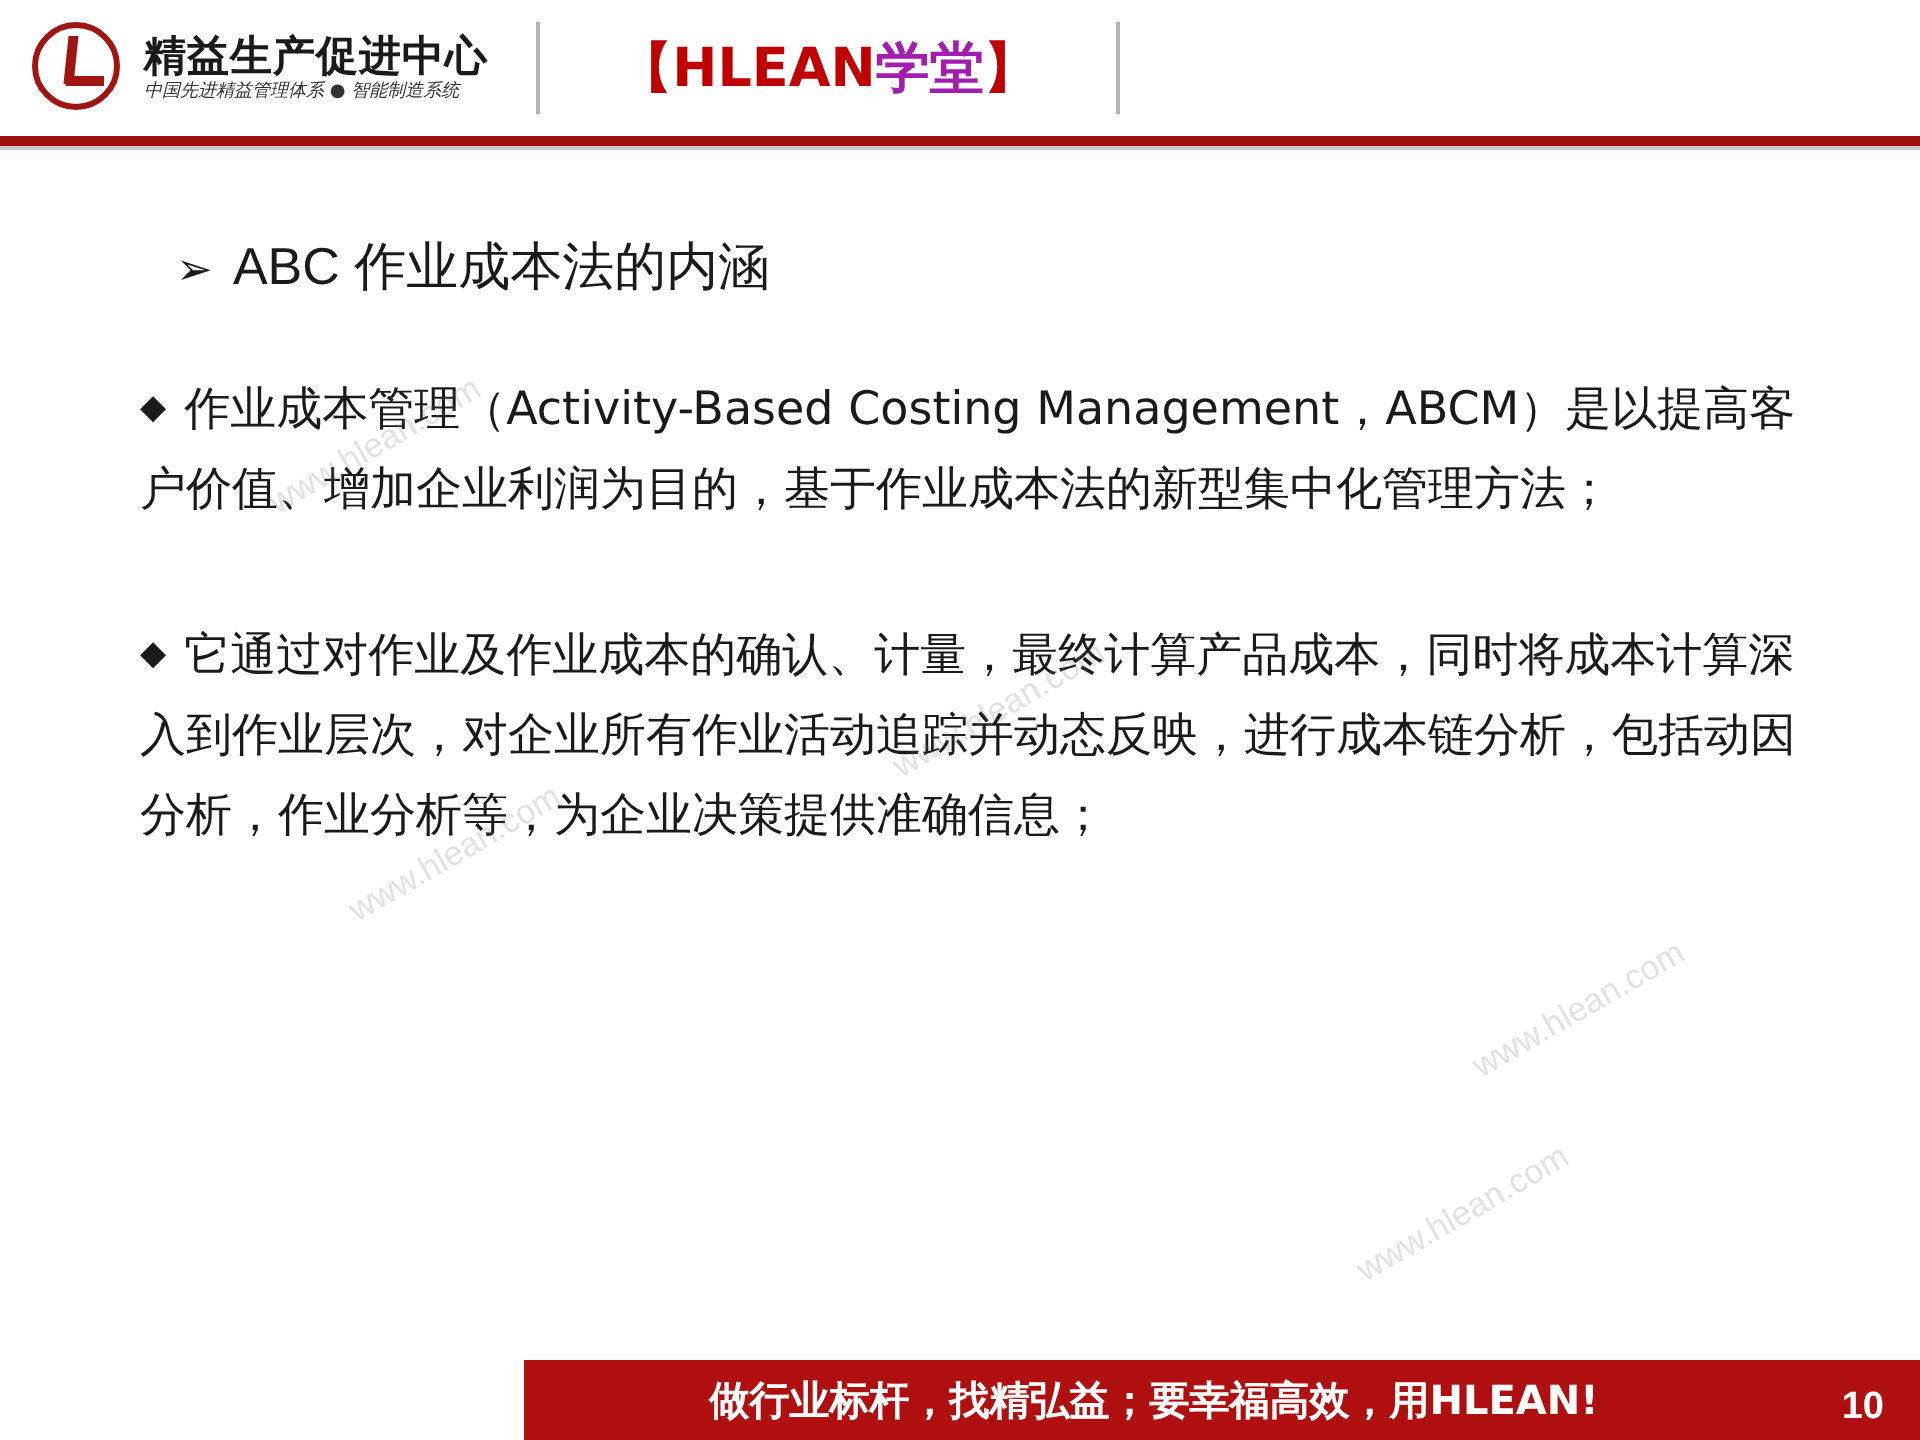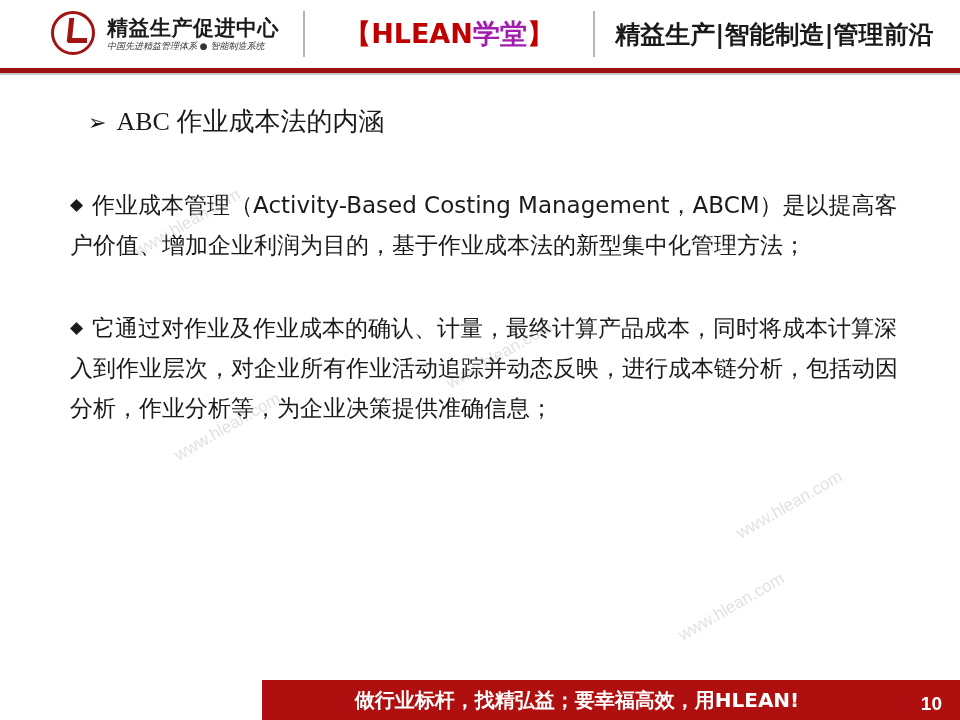--- a/index.html
+++ b/index.html
@@ -46,21 +46,20 @@
     height: 2px;
     background: #c9c9c9;
   }
 
   .logo-block {
     display: flex;
     align-items: center;
     padding-left: 14px;
     width: 268px;
     box-sizing: border-box;
-    margin-left: 35px;
   }
   .logo-mark {
     width: 50px;
     height: 50px;
     position: relative;
     flex: 0 0 auto;
     margin-right: 8px;
   }
   .logo-mark .ring {
     position: absolute;
@@ -131,24 +130,24 @@
 
   
   .content {
     position: absolute;
     left: 0; top: 77px;
     width: 960px;
     height: 580px;
   }
   .bullet-title {
     position: absolute;
-    left: 88px; top: 27px;
+    left: 88px; top: 39px;
     font-size: 26px;
     color: #1a1a1a;
-    font-family: Liberation Serif, serif;
+    font-family: Liberation Sans, sans-serif;
     white-space: nowrap;
   }
   .bullet-title .arrow {
     color: #1a1a1a;
     font-size: 22px;
     margin-right: 10px;
   }
   .para {
     position: absolute;
     left: 70px;
@@ -240,21 +239,20 @@
       <div class="logo-text">
         <div class="logo-cn">精益生产促进中心</div>
         <div class="logo-sub">中国先进精益管理体系 ● 智能制造系统</div>
       </div>
     </div>
     <div class="header-divider"></div>
     <div class="brand-block">
       <span class="brand-red">【</span><span class="brand-red">HLEAN</span><span class="brand-blue">学堂</span><span class="brand-red">】</span>
     </div>
     <div class="header-divider"></div>
-    <div class="tagline-block">精益生产|智能制造|管理前沿</div>
   </div>
   <div class="header-rule"></div>
   <div class="header-rule-thin"></div>
 
   <div class="content">
 
     <div class="bullet-title">
       <span class="arrow">➢</span><span>ABC  作业成本法的内涵</span>
     </div>
 

